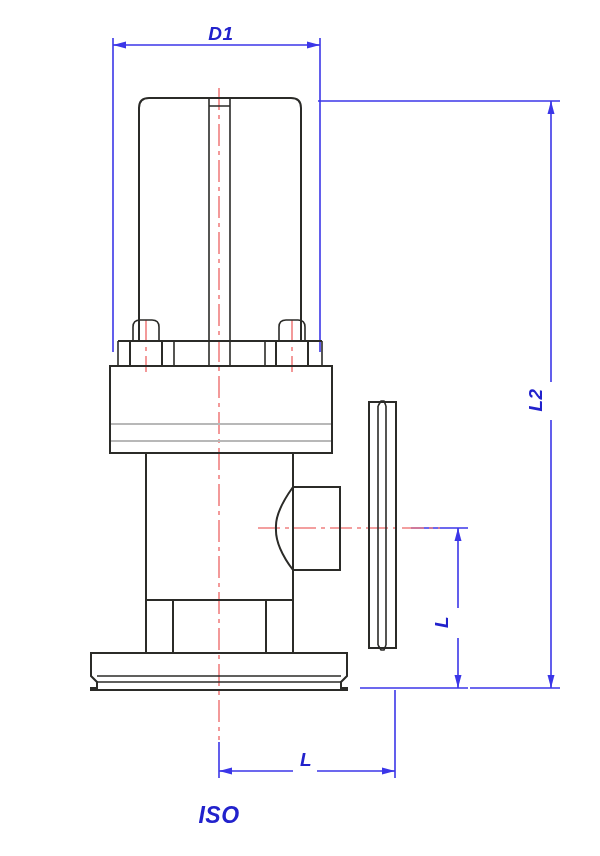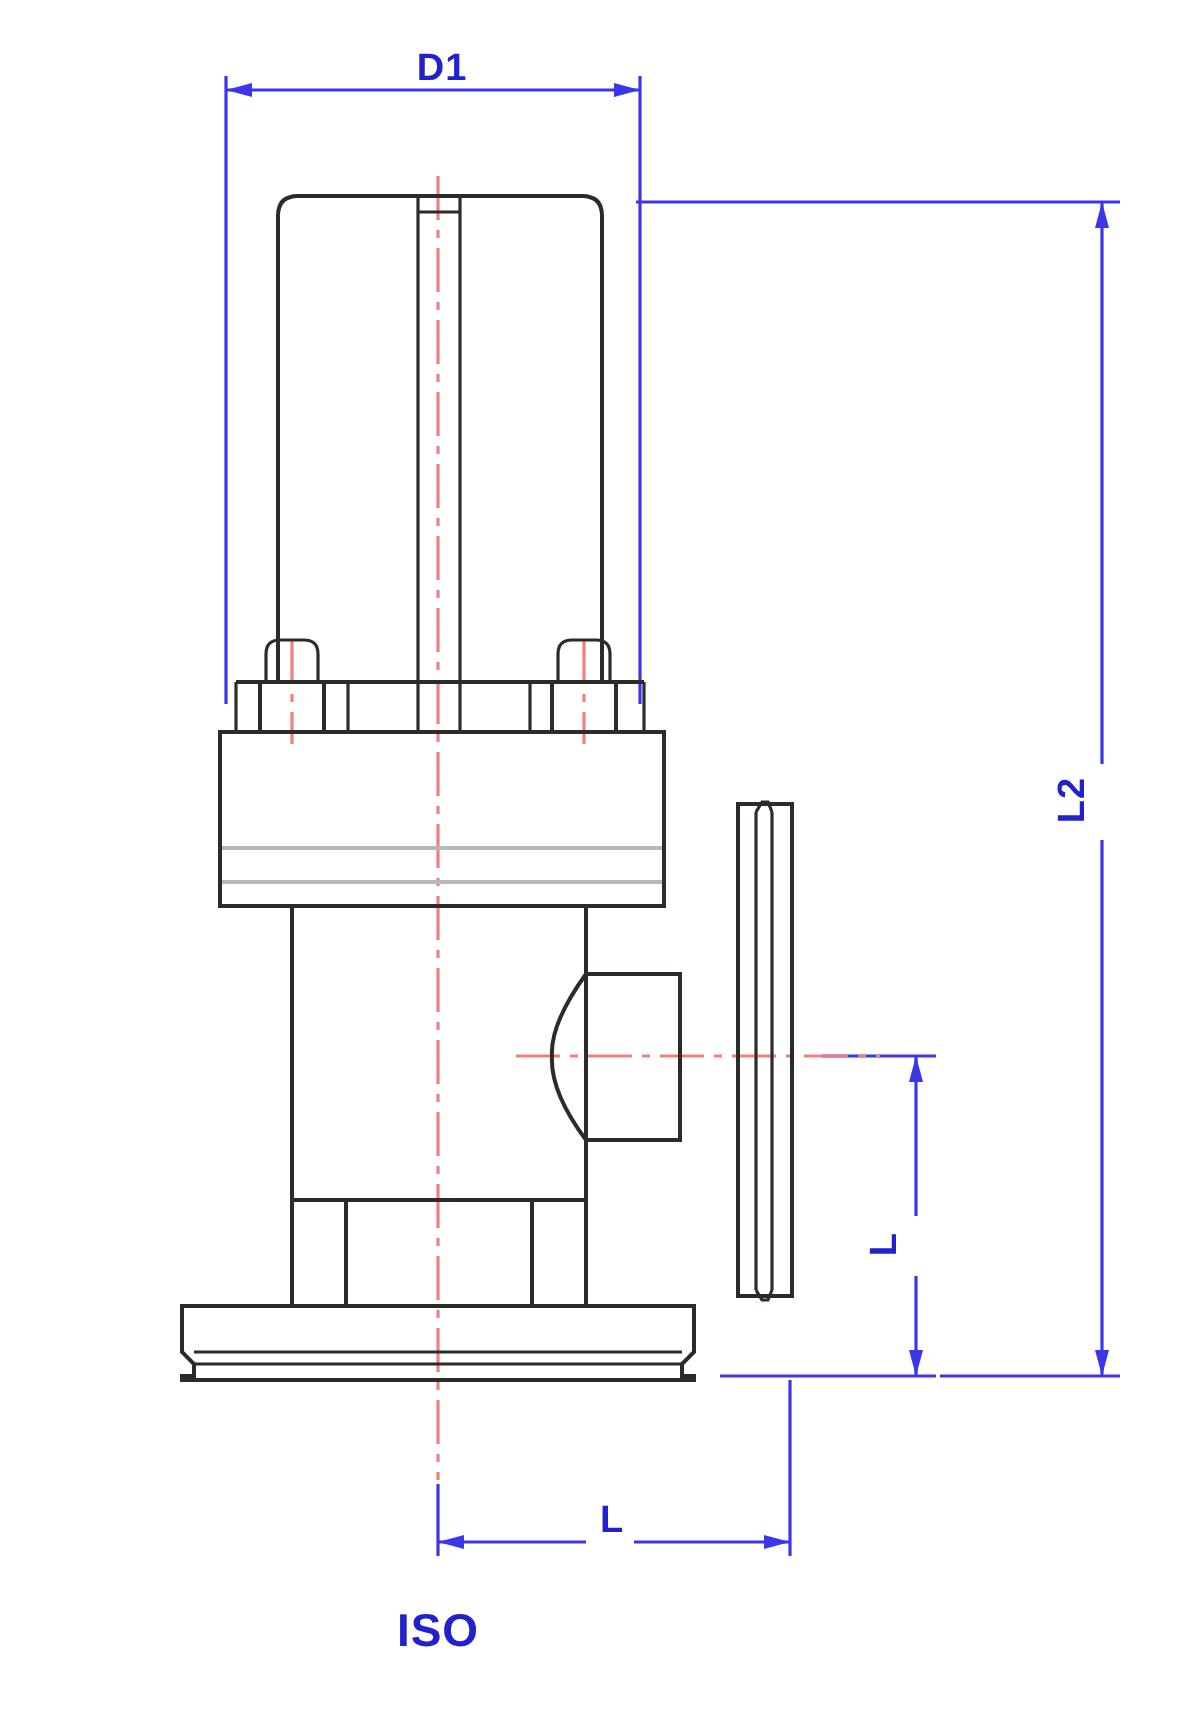--- a/index.html
+++ b/index.html
@@ -14,20 +14,21 @@
     font-family: "Liberation Sans", sans-serif;
     position: relative;
     overflow: hidden;
   }
   #drawing-root {
     position: absolute;
     left: 0;
     top: 0;
     width: 495px;
     height: 856px;
+    font-style: italic;
   }
   svg#valve-drawing {
     display: block;
     width: 600px;
     height: 856px;
     background: #ffffff;
   }
   .outline {
     fill: none;
     stroke: #2b2b28;

